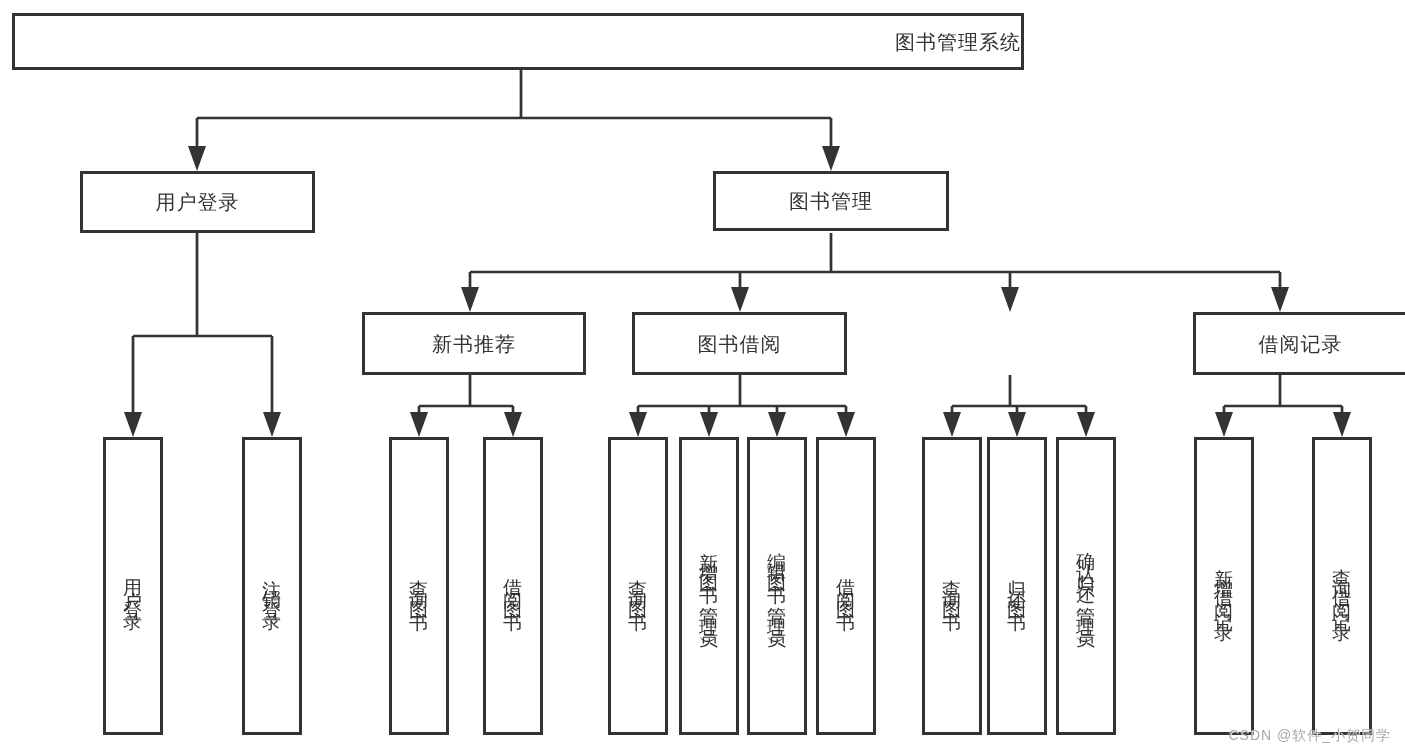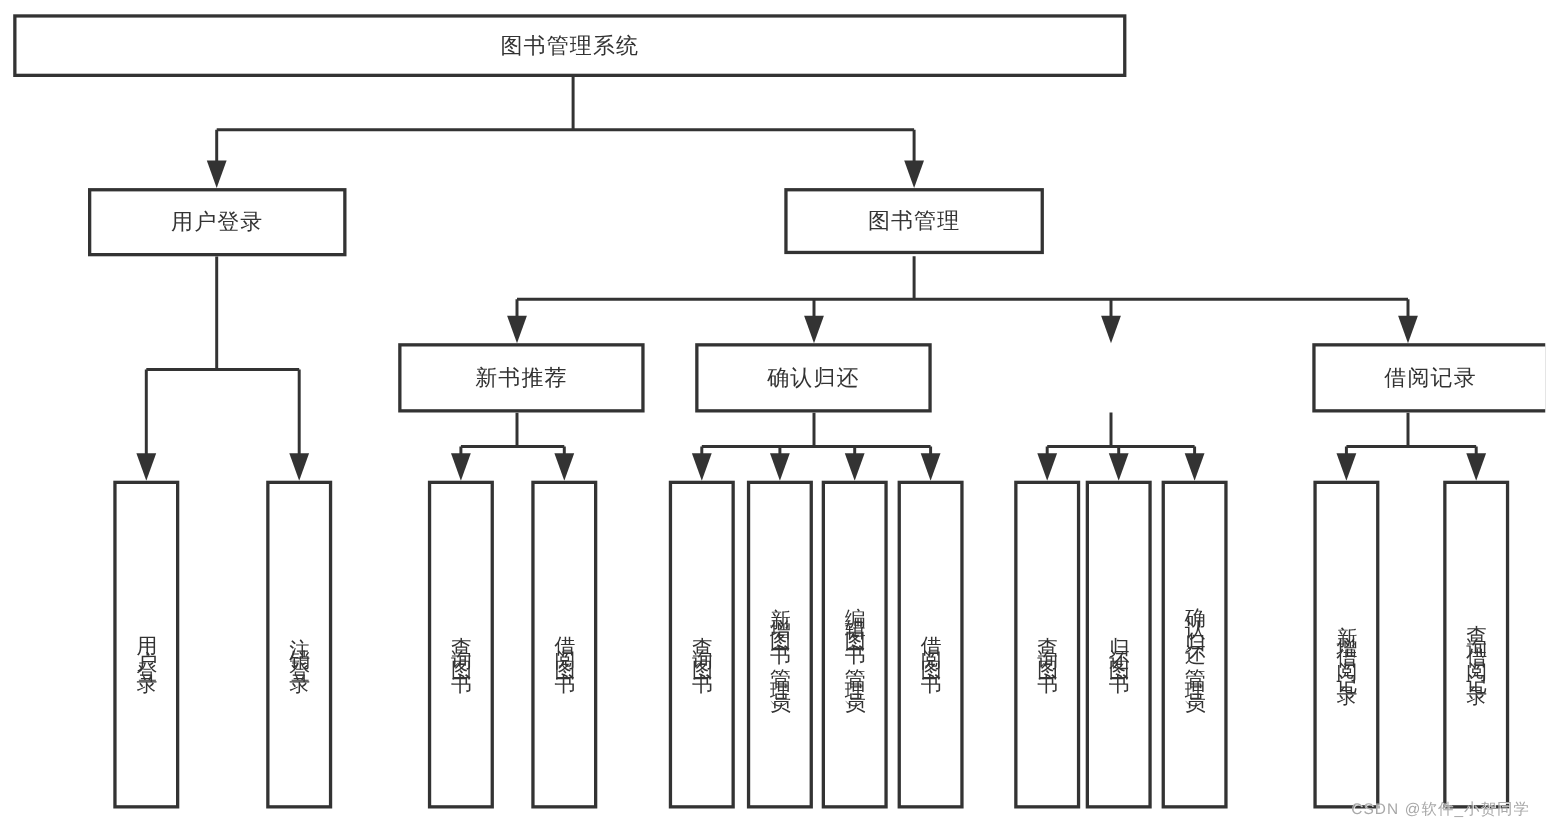--- a/index.html
+++ b/index.html
@@ -81,36 +81,36 @@
       <polygon points="768,412 786,412 777,437"></polygon>
       <polygon points="837,412 855,412 846,437"></polygon>
       <polygon points="943,412 961,412 952,437"></polygon>
       <polygon points="1008,412 1026,412 1017,437"></polygon>
       <polygon points="1077,412 1095,412 1086,437"></polygon>
       <polygon points="1215,412 1233,412 1224,437"></polygon>
       <polygon points="1333,412 1351,412 1342,437"></polygon>
     </g>
   </svg>
 
-  <div class="node" style="left:12px;top:13px;width:1012px;height:57px;">
+  <div class="node" style="left:12px;top:13px;width:1012px;height:57px;justify-content:flex-end;">
     <span class="lbl">图书管理系统</span>
   </div>
 
   <div class="node" style="left:80px;top:171px;width:235px;height:62px;">
     <span class="lbl">用户登录</span>
   </div>
   <div class="node" style="left:713px;top:171px;width:236px;height:60px;">
     <span class="lbl">图书管理</span>
   </div>
 
   <div class="node" style="left:362px;top:312px;width:224px;height:63px;">
     <span class="lbl">新书推荐</span>
   </div>
   <div class="node" style="left:632px;top:312px;width:215px;height:63px;">
-    <span class="lbl">确认归还</span>
+    <span class="lbl">图书借阅</span>
   </div>
   <div class="node" style="left:1172px;top:312px;width:215px;height:63px;margin-left:21px;">
     <span class="lbl">借阅记录</span>
   </div>
 
   <div class="node vnode" style="left:103px;top:437px;width:60px;height:298px;">
     <span class="lbl">用户登录</span>
   </div>
   <div class="node vnode" style="left:242px;top:437px;width:60px;height:298px;">
     <span class="lbl">注销登录</span>

